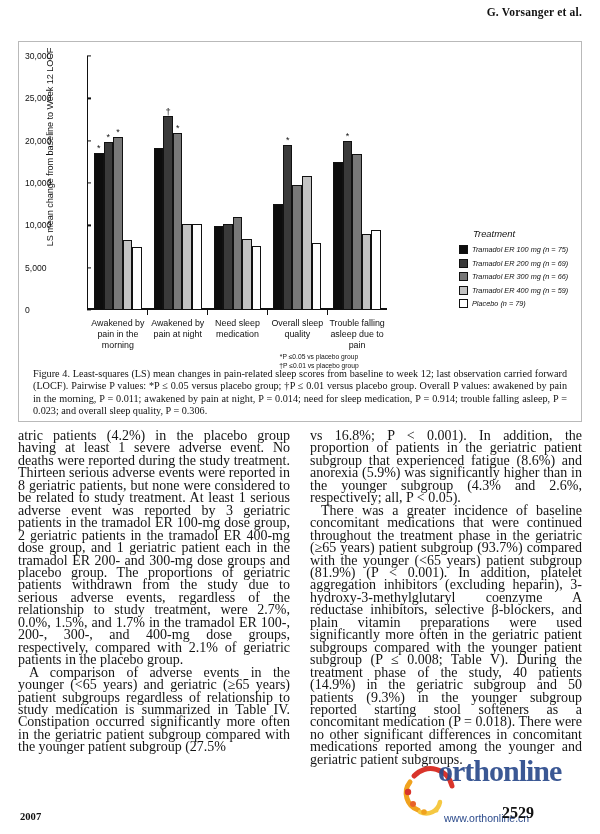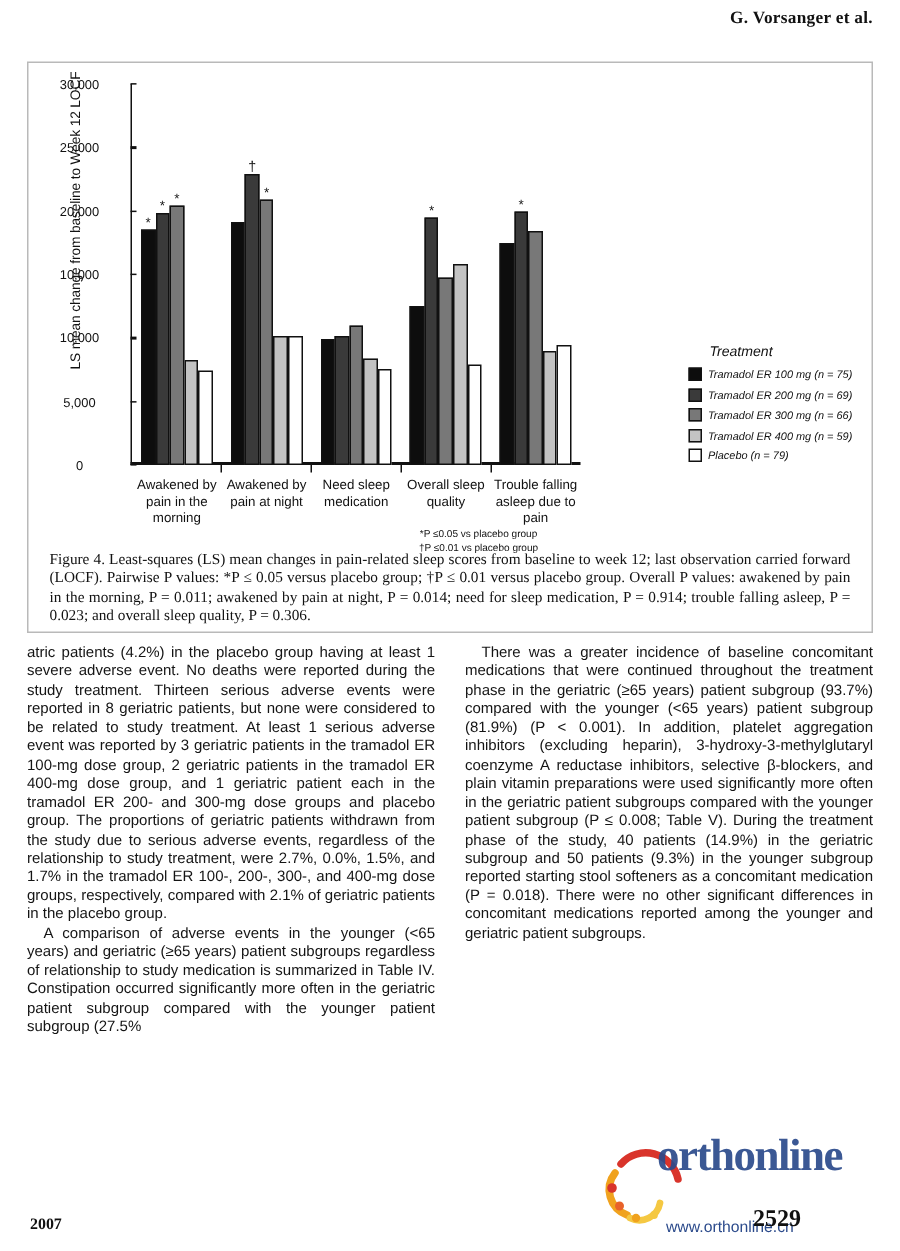--- a/index.html
+++ b/index.html
@@ -80,21 +80,21 @@
     position: absolute;
     left: 0; bottom: 0;
     width: 300px; height: 1.6px;
     background: #111;
   }
 
   .ytick {
     position: absolute;
     right: 100%;
     width: 62px;
-    text-align: center;
+    text-align: left;
     font-family: "Liberation Sans", sans-serif;
     font-size: 8.6px;
     color: #111;
     transform: translateY(-50%);
     padding-right: 6px;
     box-sizing: border-box;
   }
   .ytick::after {
     content: "";
     position: absolute;
@@ -235,22 +235,22 @@
     position: absolute;
     left: 18px;
     top: 430px;
     width: 564px;
     height: 360px;
     display: flex;
     gap: 20px;
   }
   .col {
     width: 272px;
-    font-family: Liberation Sans, sans-serif;
-    font-size: 10px;
+    font-family: Liberation Serif, serif;
+    font-size: 14px;
     line-height: 12.45px;
     text-align: justify;
     color: #141414;
   }
   .col p { margin: 0; }
   .col p.indent { text-indent: 11px; }
 
   
   .folio-left {
     position: absolute;
@@ -434,20 +434,21 @@
     <span>Overall P values: awakened by pain in the morning, P = 0.011; awakened by pain at night, P = 0.014; need for sleep medication, P = 0.914; trouble falling asleep, P = 0.023; and overall sleep quality, P = 0.306.</span>
   </div>
 </div>
 
 <div class="body-cols">
   <div class="col" id="col-left">
       <p>atric patients (4.2%) in the placebo group having at least 1 severe adverse event. No deaths were reported during the study treatment. Thirteen serious adverse events were reported in 8 geriatric patients, but none were considered to be related to study treatment. At least 1 serious adverse event was reported by 3 geriatric patients in the tramadol ER 100-mg dose group, 2 geriatric patients in the tramadol ER 400-mg dose group, and 1 geriatric patient each in the tramadol ER 200- and 300-mg dose groups and placebo group. The proportions of geriatric patients withdrawn from the study due to serious adverse events, regardless of the relationship to study treatment, were 2.7%, 0.0%, 1.5%, and 1.7% in the tramadol ER 100-, 200-, 300-, and 400-mg dose groups, respectively, compared with 2.1% of geriatric patients in the placebo group.</p>
       <p class="indent">A comparison of adverse events in the younger (&lt;65 years) and geriatric (≥65 years) patient subgroups regardless of relationship to study medication is summarized in Table IV. Constipation occurred significantly more often in the geriatric patient subgroup compared with the younger patient subgroup (27.5%</p>
     </div>
   <div class="col" id="col-right">
+      <p>vs 16.8%; P &lt; 0.001). In addition, the proportion of patients in the geriatric patient subgroup that experienced fatigue (8.6%) and anorexia (5.9%) was significantly higher than in the younger subgroup (4.3% and 2.6%, respectively; all, P &lt; 0.05).</p>
       <p class="indent">There was a greater incidence of baseline concomitant medications that were continued throughout the treatment phase in the geriatric (≥65 years) patient subgroup (93.7%) compared with the younger (&lt;65 years) patient subgroup (81.9%) (P &lt; 0.001). In addition, platelet aggregation inhibitors (excluding heparin), 3-hydroxy-3-methylglutaryl coenzyme A reductase inhibitors, selective β-blockers, and plain vitamin preparations were used significantly more often in the geriatric patient subgroups compared with the younger patient subgroup (P ≤ 0.008; Table V). During the treatment phase of the study, 40 patients (14.9%) in the geriatric subgroup and 50 patients (9.3%) in the younger subgroup reported starting stool softeners as a concomitant medication (P = 0.018). There were no other significant differences in concomitant medications reported among the younger and geriatric patient subgroups.</p>
     </div>
 </div>
 
 <div class="folio-left">2007</div>
 <div class="folio-right">2529</div>
 
 <div class="watermark">
   <svg class="wm-swirl" viewBox="0 0 62 58">
     <g fill="none" stroke-linecap="round">

